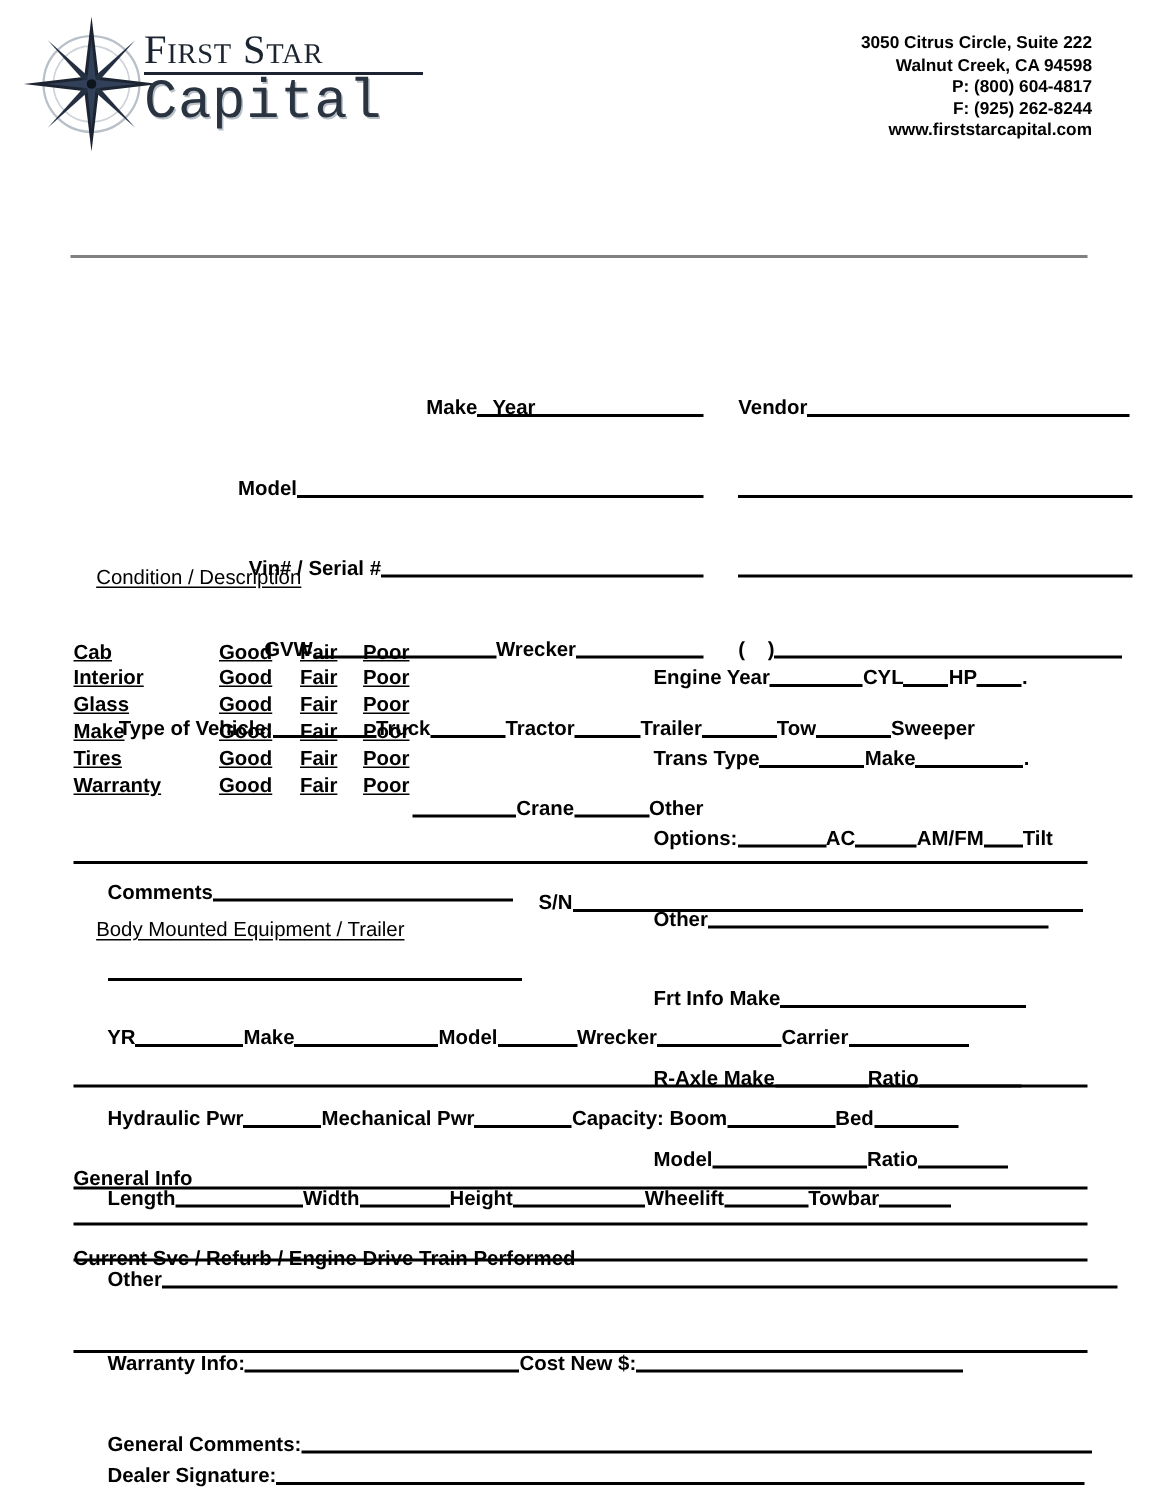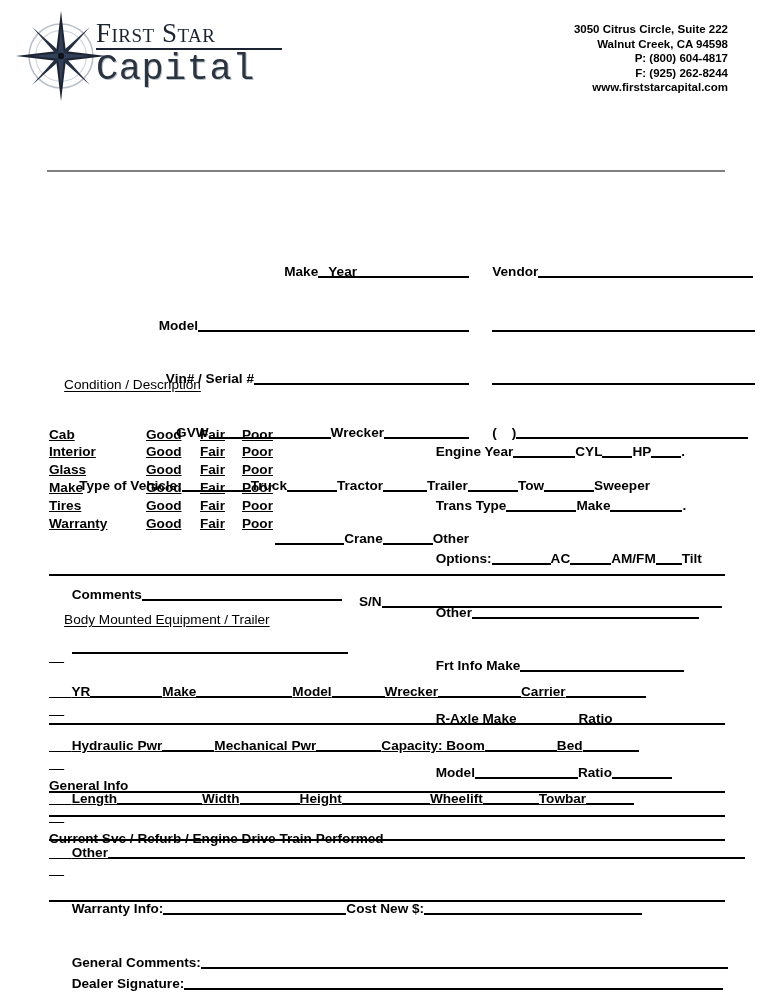--- a/index.html
+++ b/index.html
@@ -164,21 +164,21 @@
   .hr {
     position: absolute;
     left: 49px;
     width: 676px;
     height: 2px;
     background: #000;
   }
 
   .block-bme-head { top: 593px; left: 49px; width: 680px; }
   .bme-sn { position: absolute; left: 310px; top: 0; }
-  .block-bme { top: 630px; left: 49px; text-decoration: underline; }
+  .block-bme { top: 630px; left: 49px; }
 
   .block-gen { top: 741px; left: 49px; }
   .block-warranty { top: 847px; left: 49px; }
   .block-sig { top: 922px; left: 49px; }
 </style>
 </head>
 <body>
 
 <div class="page">
 

